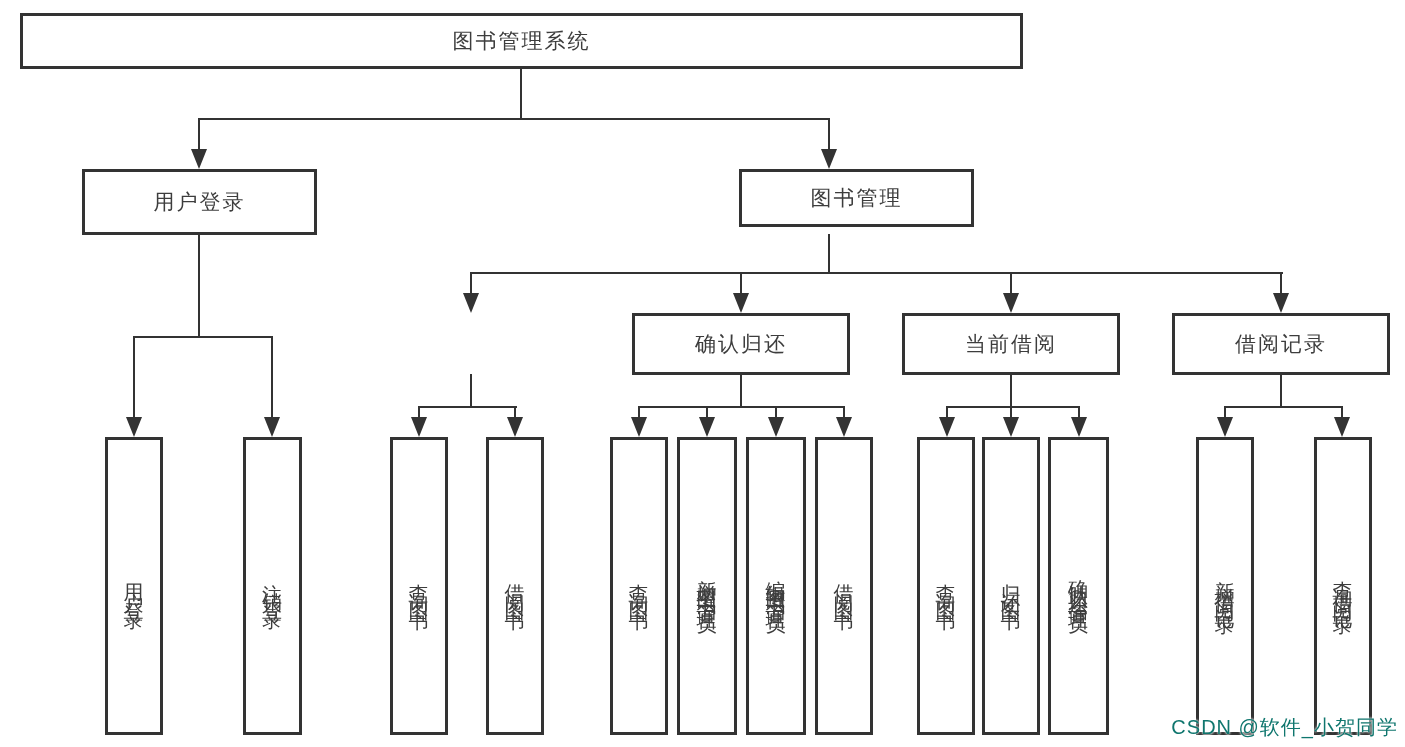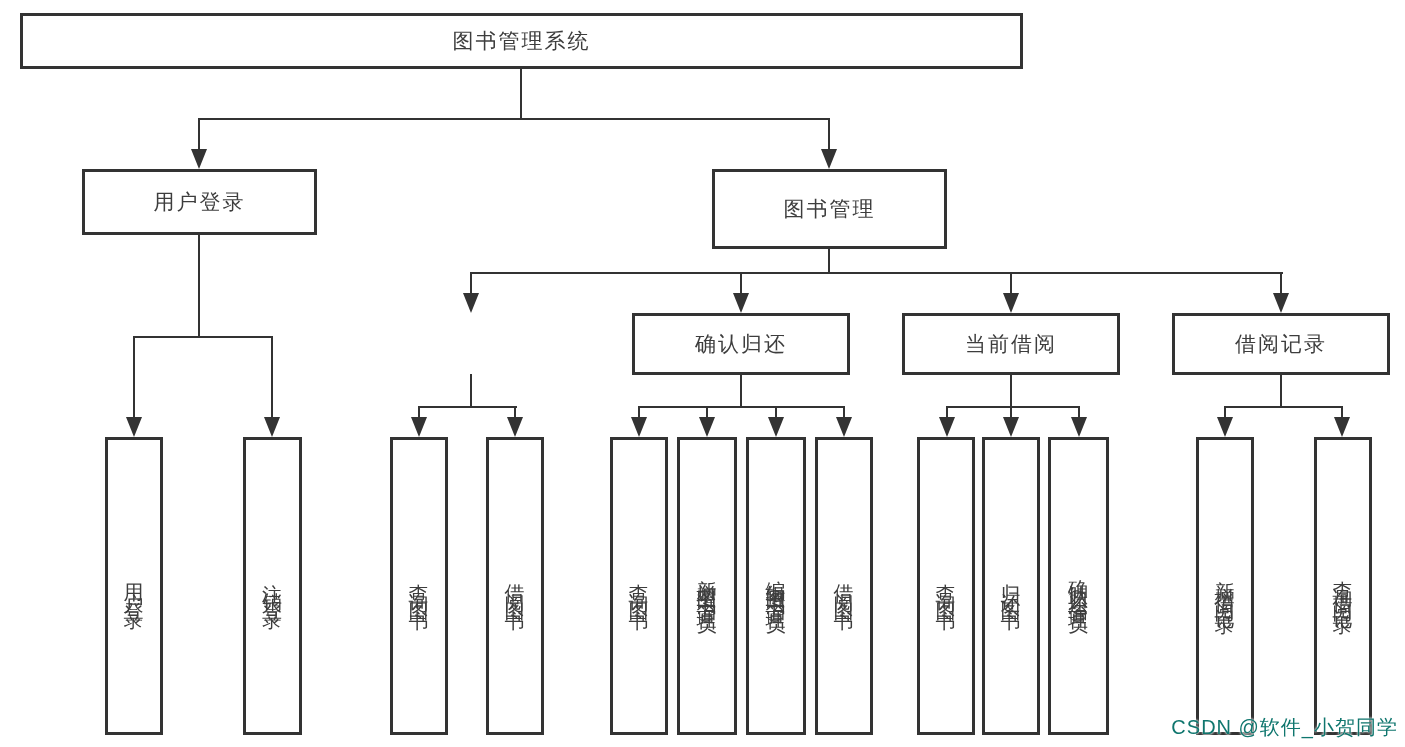--- a/index.html
+++ b/index.html
@@ -93,21 +93,21 @@
   <div class="line" style="left:1224px;top:406px;width:119px;height:2px"></div>
   <div class="line" style="left:1224px;top:406px;width:2px;height:14px"></div>
   <div class="line" style="left:1341px;top:406px;width:2px;height:14px"></div>
   <div class="arrow" style="left:1217px;top:417px"></div>
   <div class="arrow" style="left:1334px;top:417px"></div>
 
   <div class="node" style="left:20px;top:13px;width:1003px;height:56px">图书管理系统</div>
 
   <div class="node" style="left:82px;top:169px;width:235px;height:66px">用户登录</div>
 
-  <div class="node" style="left:712px;top:169px;width:235px;height:80px">图书管理</div>
+  <div class="node" style="left:739px;top:169px;width:235px;height:58px">图书管理</div>
 
 
   <div class="node" style="left:632px;top:313px;width:218px;height:62px">确认归还</div>
 
   <div class="node" style="left:1172px;top:313px;width:218px;height:62px">借阅记录</div>
 
   <div class="node" style="left:902px;top:313px;width:218px;height:62px">当前借阅</div>
 
   <div class="vnode" style="left:105px;top:437px;width:58px;height:298px">
     <span class="vtext">用户登录</span>

